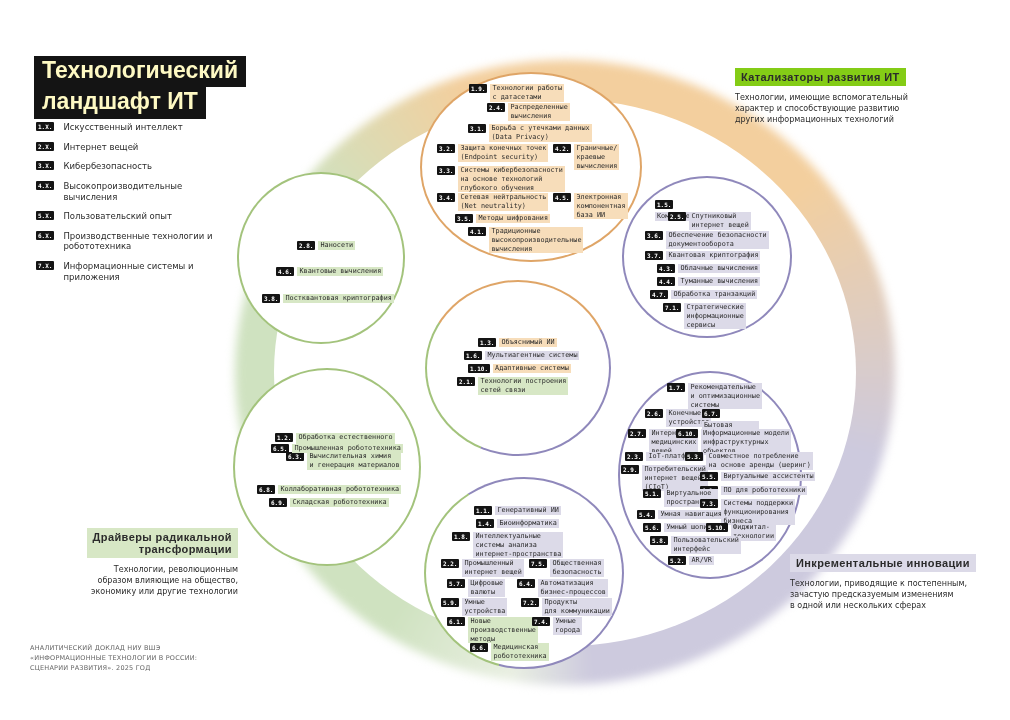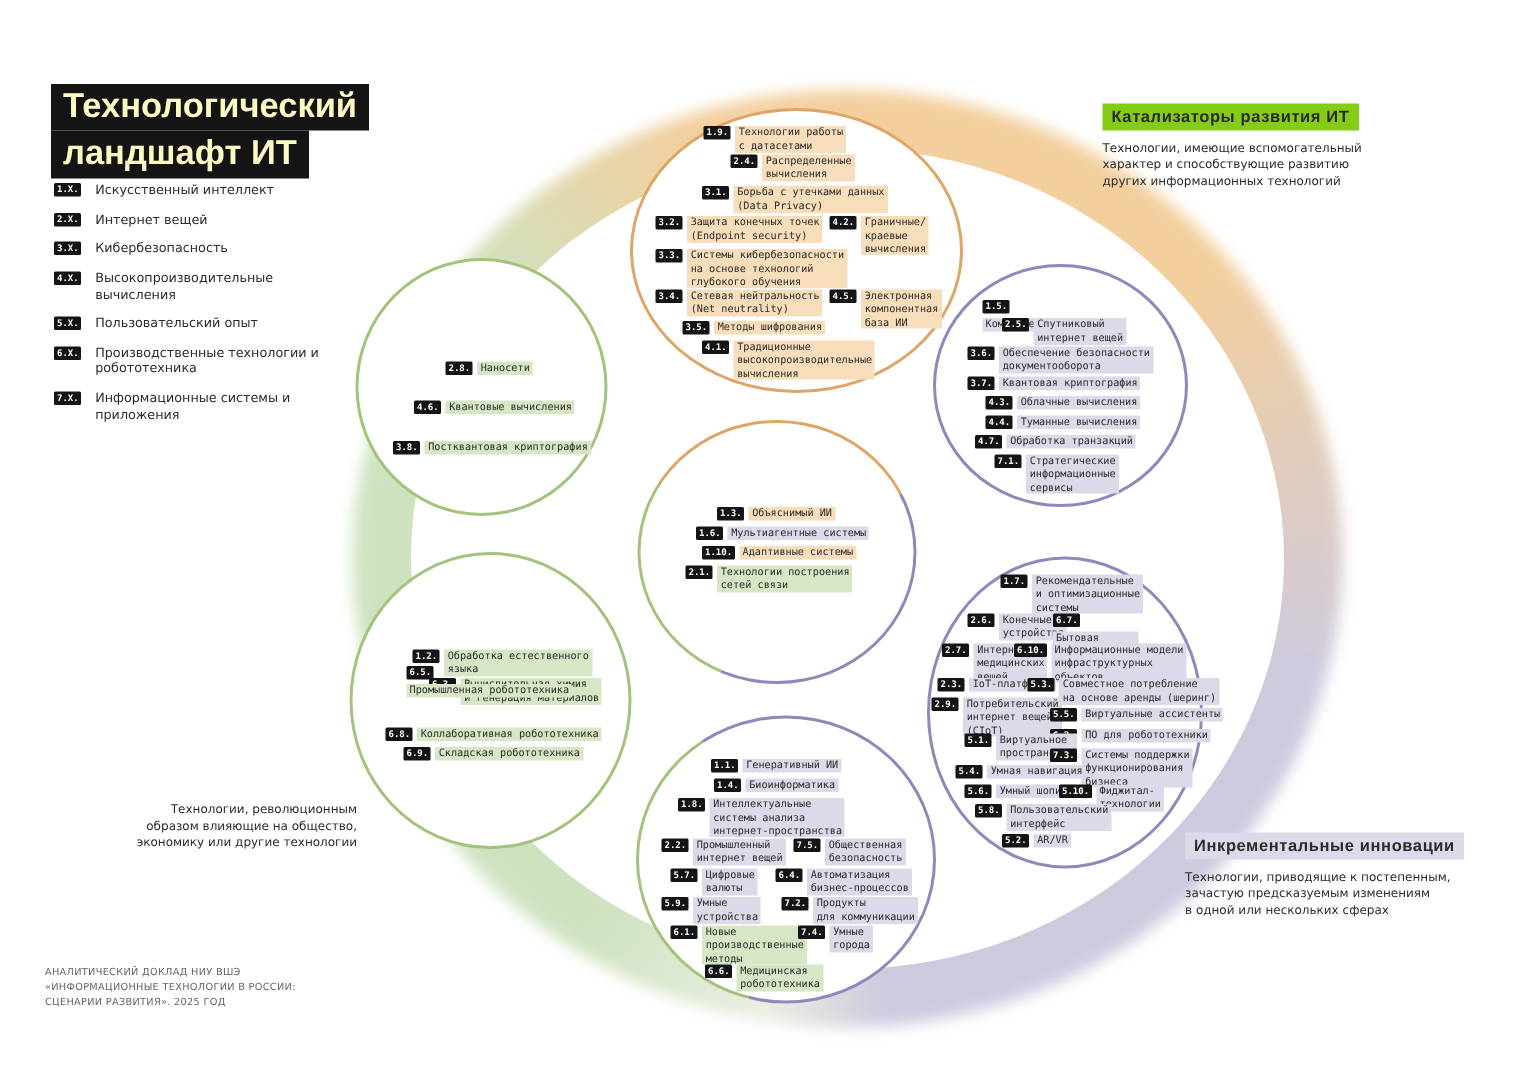--- a/index.html
+++ b/index.html
@@ -111,20 +111,22 @@
     </div>
 
   <div class="zone z-cat">
     <span class="zone-title hl-o">Катализаторы развития ИТ</span>
     <p>Технологии, имеющие вспомогательный
 характер и способствующие развитию
 других информационных технологий</p>
   </div>
 
   <div class="zone z-drv">
+    <span class="zone-title hl-g">Драйверы радикальной
+трансформации</span>
     <p>Технологии, революционным
 образом влияющие на общество,
 экономику или другие технологии</p>
   </div>
 
   <div class="zone z-inc">
     <span class="zone-title hl-p">Инкрементальные инновации</span>
     <p>Технологии, приводящие к постепенным,
 зачастую предсказуемым изменениям
 в одной или нескольких сферах</p>
@@ -253,21 +255,21 @@
       <div class="item" style="left: 275px; top: 433px; --hl: #d7e7c5;">
         <span class="tag">1.2.</span>
         <span class="lbl">Обработка естественного
 языка</span>
       </div>
       <div class="item" style="left: 286px; top: 452px; --hl: #d7e7c5;">
         <span class="tag">6.3.</span>
         <span class="lbl">Вычислительная химия
 и генерация материалов</span>
       </div>
-      <div class="item" style="left: 271px; top: 444px; flex-direction: column; --hl: #d7e7c5;">
+      <div class="item" style="left: 271px; top: 444px; --hl: #d7e7c5;">
         <span class="tag">6.5.</span>
         <span class="lbl">Промышленная робототехника</span>
       </div>
       <div class="item" style="left: 257px; top: 485px; --hl: #d7e7c5;">
         <span class="tag">6.8.</span>
         <span class="lbl">Коллаборативная робототехника</span>
       </div>
       <div class="item" style="left: 269px; top: 498px; --hl: #d7e7c5;">
         <span class="tag">6.9.</span>
         <span class="lbl">Складская робототехника</span>

